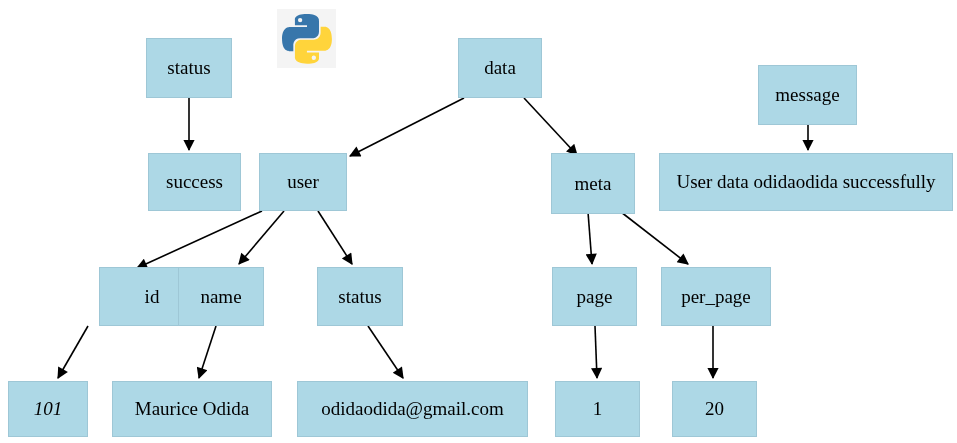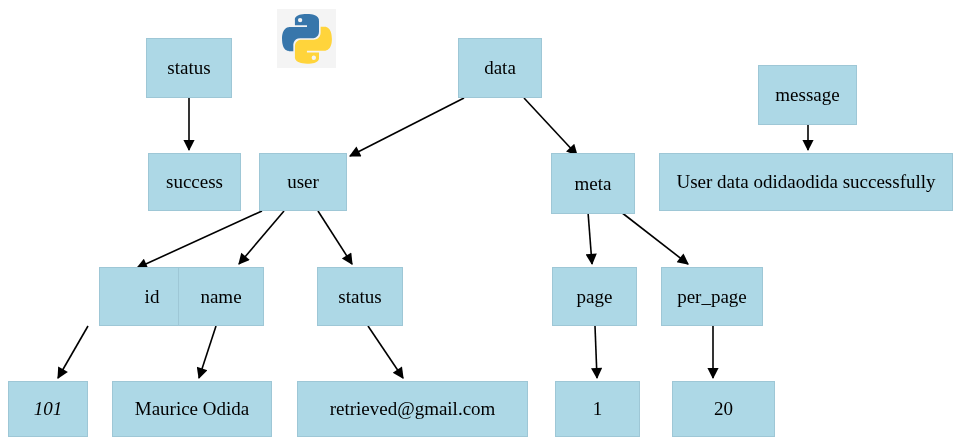--- a/index.html
+++ b/index.html
@@ -107,21 +107,21 @@
       <div class="node" style="left: 458px; top: 38px; width: 84px; height: 60px;">data</div>
       <div class="node" style="left: 758px; top: 38px; width: 99px; height: 60px; margin-top: 27px;">message</div>
       <div class="node" style="left: 148px; top: 153px; width: 93px; height: 58px;">success</div>
       <div class="node" style="left: 259px; top: 153px; width: 88px; height: 58px;">user</div>
       <div class="node" style="left: 551px; top: 153px; width: 84px; height: 61px;">meta</div>
       <div class="node" style="left: 659px; top: 153px; width: 294px; height: 58px;">User data odidaodida successfully</div>
       <div class="node" style="left: 51px; top: 267px; width: 106px; height: 59px; margin-left: 48px;">id</div>
       <div class="node" style="left: 178px; top: 267px; width: 86px; height: 59px;">name</div>
       <div class="node" style="left: 317px; top: 267px; width: 86px; height: 59px;">status</div>
       <div class="node" style="left: 552px; top: 267px; width: 85px; height: 59px;">page</div>
-      <div class="node" style="left: 661px; top: 267px; width: 102px; height: 59px;">per_page</div>
+      <div class="node" style="left: 661px; top: 267px; width: 110px; height: 59px;">per_page</div>
       <div class="node" style="left: 8px; top: 381px; width: 80px; height: 56px; font-style: italic;">101</div>
       <div class="node" style="left: 112px; top: 381px; width: 160px; height: 56px;">Maurice Odida</div>
-      <div class="node" style="left: 297px; top: 381px; width: 231px; height: 56px;">retrieved@gmail.com</div>
+      <div class="node" style="left: 297px; top: 381px; width: 231px; height: 56px;">odidaodida@gmail.com</div>
       <div class="node" style="left: 555px; top: 381px; width: 85px; height: 56px;">1</div>
-      <div class="node" style="left: 672px; top: 381px; width: 103px; height: 56px;">20</div>
+      <div class="node" style="left: 672px; top: 381px; width: 85px; height: 56px;">20</div>
     </div>
 
 </div>
 
 </body></html>

